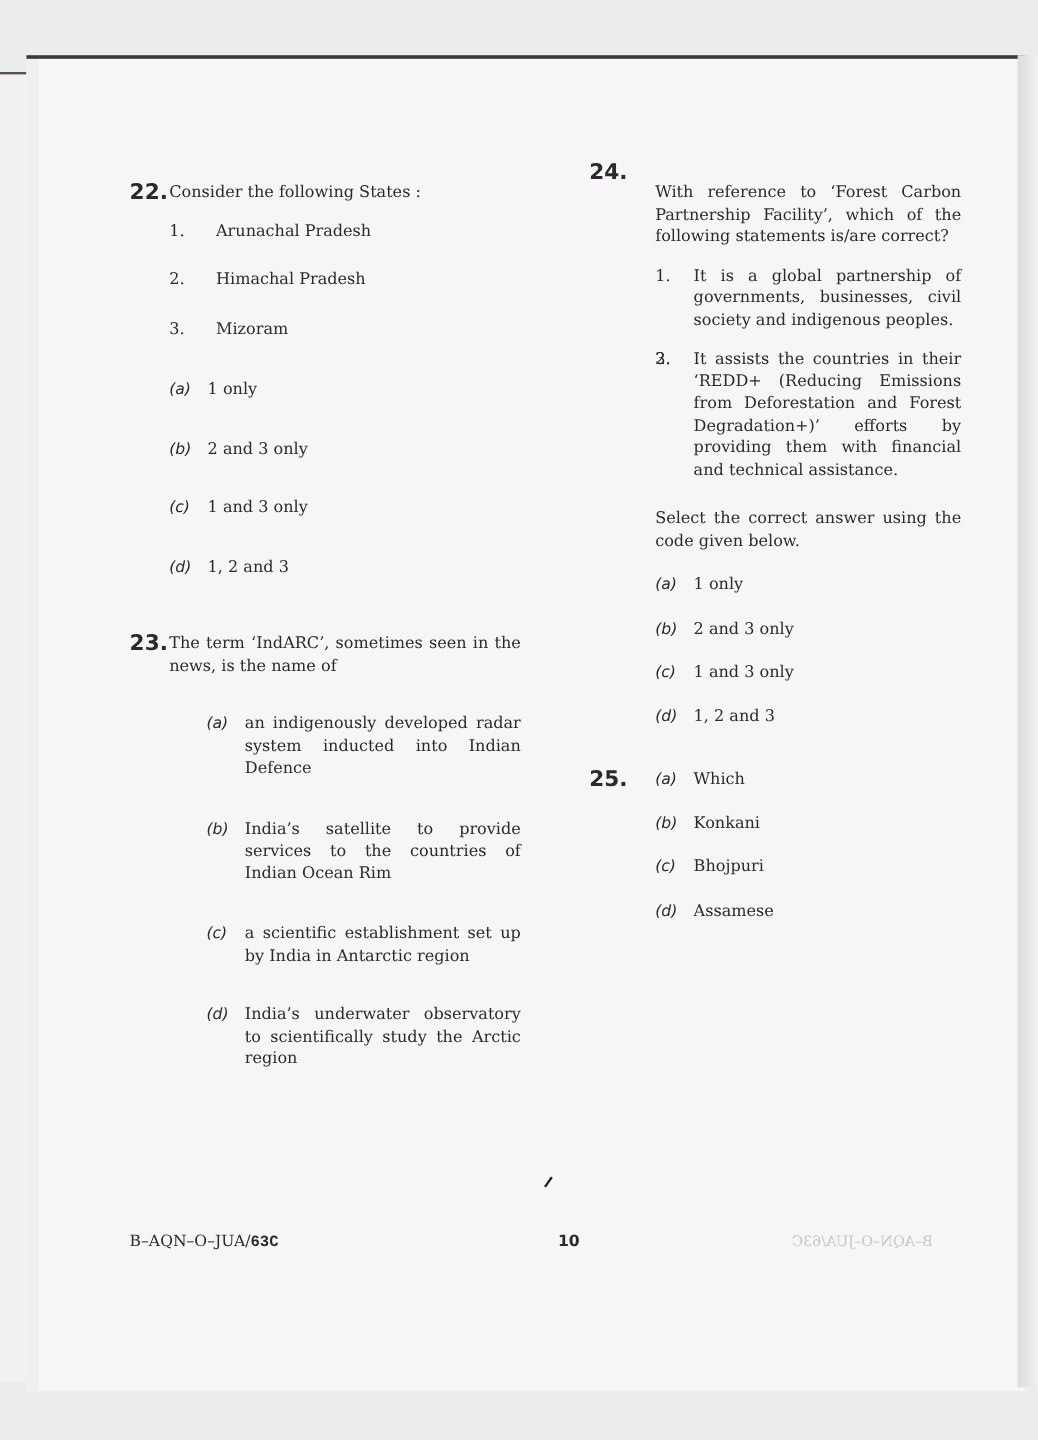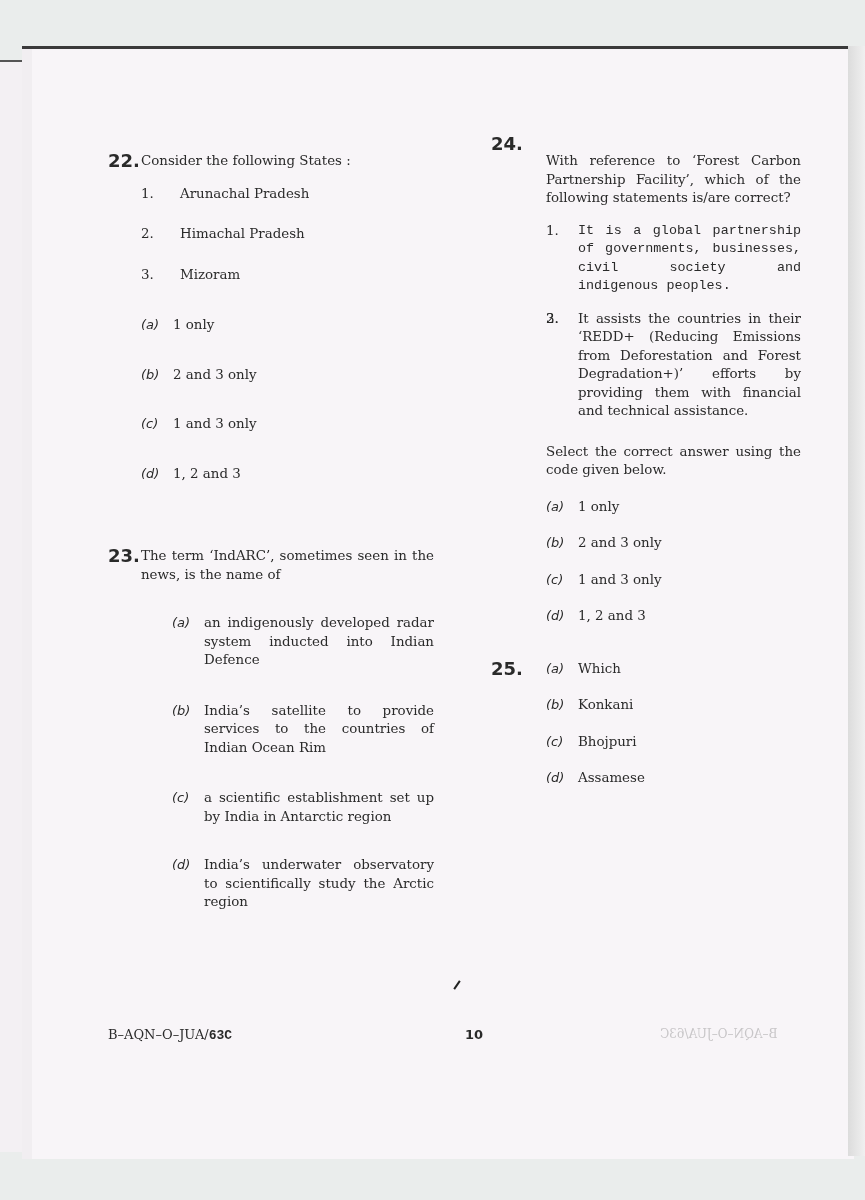--- a/index.html
+++ b/index.html
@@ -81,21 +81,21 @@
     <div class="opt" style="margin-top:31px;">
       <span class="opt-label">(c)</span>
       <div class="opt-text">1 and 3 only</div>
     </div>
     <div class="opt" style="margin-top:31px;">
       <span class="opt-label">(d)</span>
       <div class="opt-text">1, 2 and 3</div>
     </div>
   </div>
 
-  <div class="q" style="margin-top:64px;">
+  <div class="q" style="margin-top:45px;">
     <span class="qnum">23.</span>
     <div class="qtext" style="margin-left:33px;">The term ‘IndARC’, sometimes seen in the news, is the name of</div>
     <div class="opt" style="margin-top:30px; margin-left:64px;">
       <span class="opt-label">(a)</span>
       <div class="opt-text">an indigenously developed radar system inducted into Indian Defence</div>
     </div>
     <div class="opt" style="margin-top:32px; margin-left:64px;">
       <span class="opt-label">(b)</span>
       <div class="opt-text">India’s satellite to provide services to the countries of Indian Ocean Rim</div>
     </div>
@@ -110,21 +110,21 @@
   </div>
 </div>
 
 <div class="col col-right">
 
   <div class="q" style="padding-top:44px;">
     <span class="qnum" style="top:27px;">24.</span>
     <div class="qtext" style="margin-left:55px;">With reference to ‘Forest Carbon Partnership Facility’, which of the following statements is/are correct?</div>
     <div class="stmt" style="margin-top:14px; margin-left:55px;">
       <span class="stmt-num">1.</span>
-      <div class="stmt-text" style="margin-left:32px;font-family:Liberation Mono, monospace;">It is a global partnership of governments, businesses, civil society and indigenous peoples.</div>
+      <div class="stmt-text" style="margin-left:32px;">It is a global partnership of governments, businesses, civil society and indigenous peoples.</div>
     </div>
     <div class="stmt" style="margin-top:14px; margin-left:55px;">
       <span class="stmt-num">2.</span>
     </div>
     <div class="stmt" style="margin-top:14px; margin-left:55px;">
       <span class="stmt-num">3.</span>
       <div class="stmt-text" style="margin-left:32px;">It assists the countries in their ‘REDD+ (Reducing Emissions from Deforestation and Forest Degradation+)’ efforts by providing them with financial and technical assistance.</div>
     </div>
     <div class="qtext" style="margin-top:22px; margin-left:55px;">Select the correct answer using the code given below.</div>
     <div class="opt" style="margin-top:18px; margin-left:55px;">

